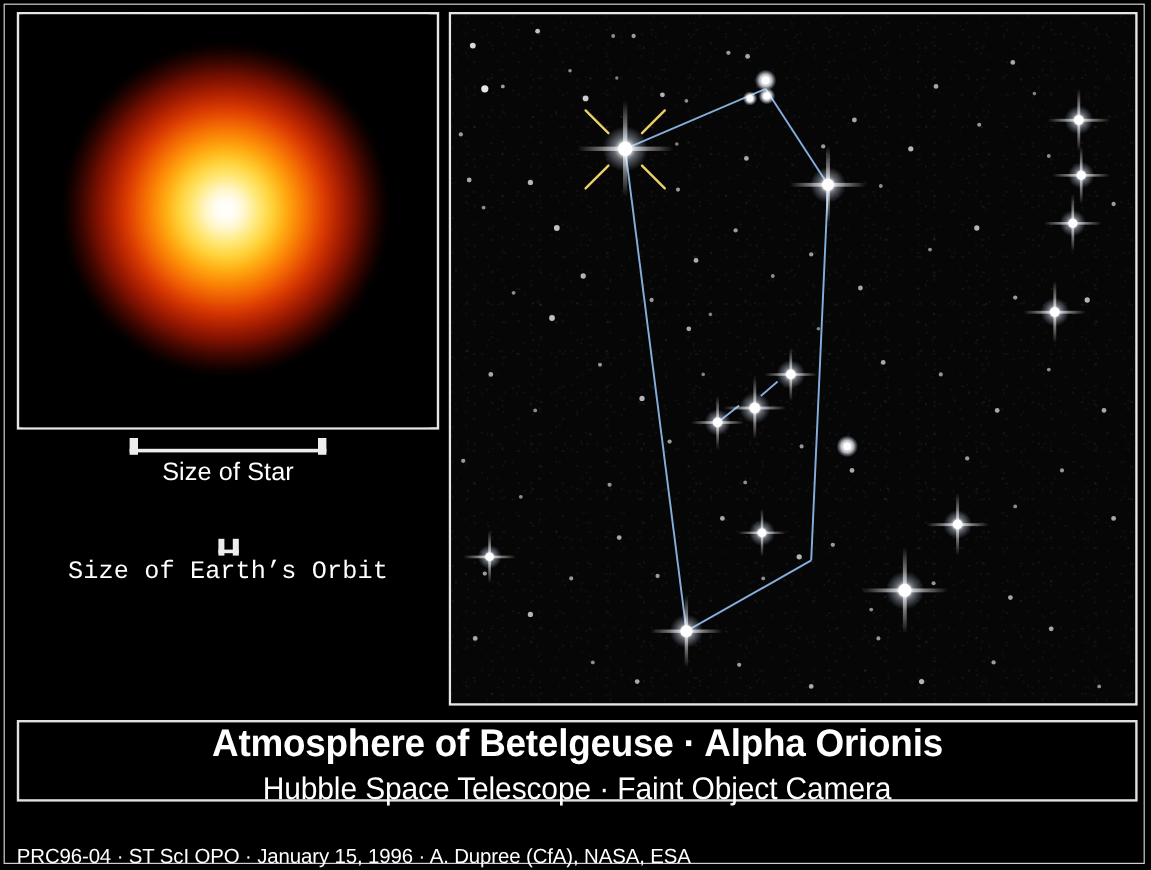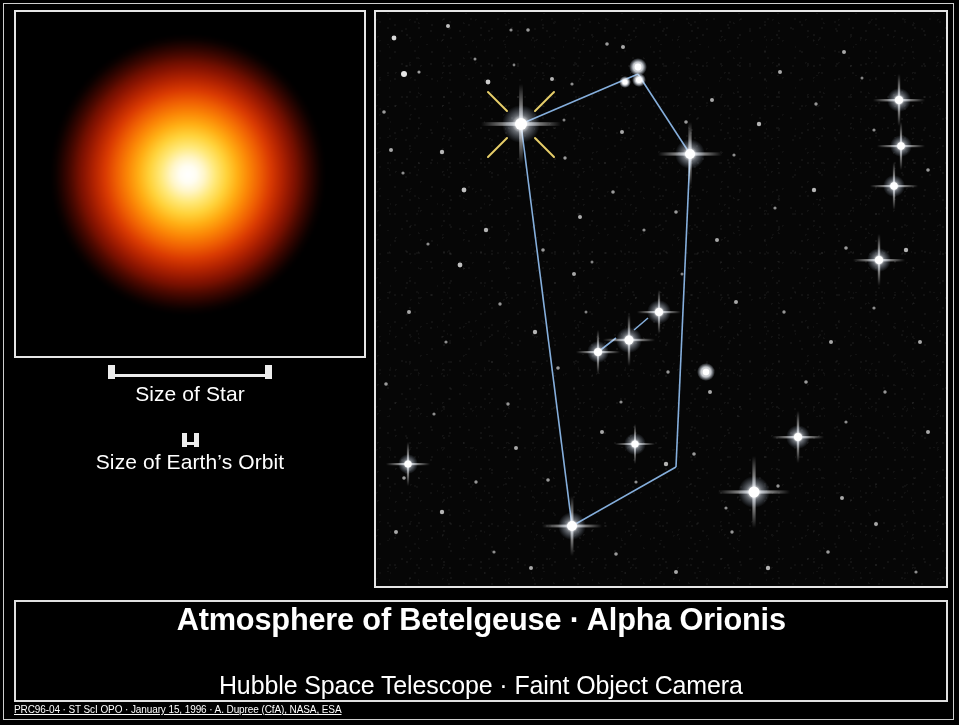--- a/index.html
+++ b/index.html
@@ -96,37 +96,37 @@
       radial-gradient(circle at 52% 93%, rgba(255,255,255,.08) 0 1px, transparent 1px),
       radial-gradient(circle at 79% 85%, rgba(255,255,255,.09) 0 1px, transparent 1px);
     background-size:37px 31px,43px 29px,31px 37px,47px 33px,29px 41px,
                     41px 27px,33px 43px,39px 31px,27px 39px,45px 35px,
                     35px 29px,31px 45px,43px 37px,29px 33px,47px 41px,37px 27px;
   }
   .svg-sky{position:absolute;inset:0;width:100%;height:100%;}
 
   
   .caption-box{
-    position:absolute;left:14px;top:600px;width:934px;height:102px;
+    position:absolute;left:14px;top:600px;width:934px;height:68px;
     border:2px solid #e0e0e0;box-sizing:border-box;background:#000;
     display:flex;flex-direction:column;align-items:center;justify-content:space-between;
   }
   .title-main{
     font-size:32px;font-weight:bold;color:#fff;
     letter-spacing:-.2px;white-space:nowrap;line-height:1.1;
     transform:scaleX(.96);
   }
   .title-sub{
     font-size:26px;font-weight:normal;color:#fff;
     letter-spacing:-.1px;white-space:nowrap;margin-top:6px;line-height:1.1;
     transform:scaleX(.96);
   }
   .credit{
     position:absolute;left:14px;top:704px;
-    font-size:10px;color:#fff;white-space:nowrap;letter-spacing:-.1px;text-decoration:underline;
+    font-size:17px;color:#fff;white-space:nowrap;letter-spacing:-.1px;
   }
 </style>
 </head>
 <body>
 
 <div id="poster">
 
   <div class="outer-frame"></div>
 
   <div class="star-panel">
@@ -137,21 +137,21 @@
 
     <div class="scale-row" style="top:0px;text-align:center;">
       <div class="scale-bar" style="width:164px;">
         <div class="line"></div>
         <div class="cap l"></div>
         <div class="cap r"></div>
       </div>
       <span class="scale-label">Size of Star</span>
     </div>
 
-    <div class="scale-row" style="top:68px;">
+    <div class="scale-row" style="top:84px;font-family:Liberation Mono, monospace;">
       <div class="scale-bar" style="width:17px;">
         <div class="line"></div>
         <div class="cap l" style="width:5px;"></div>
         <div class="cap r" style="width:5px;"></div>
       </div>
       <span class="scale-label">Size of Earth’s Orbit</span>
     </div>
 
 
   </div>

